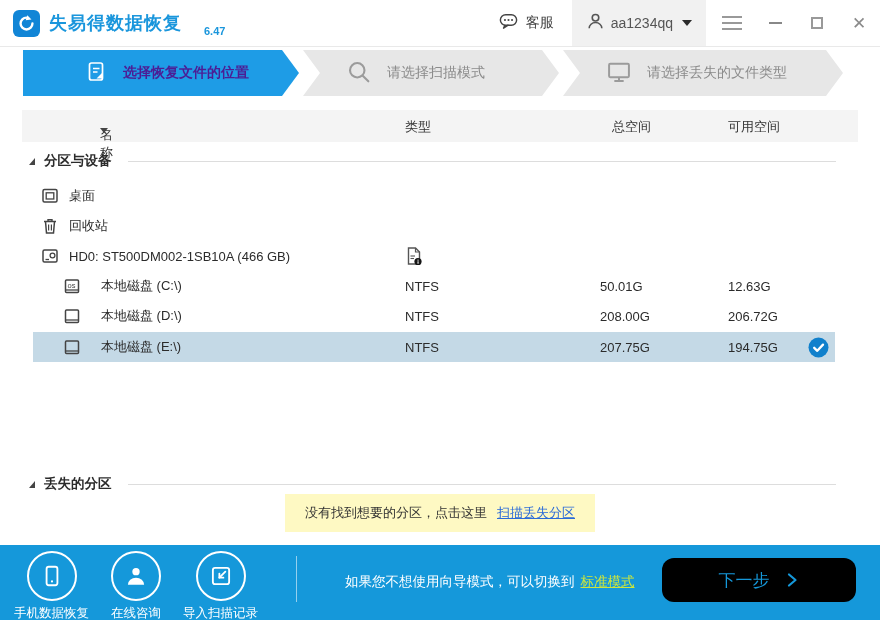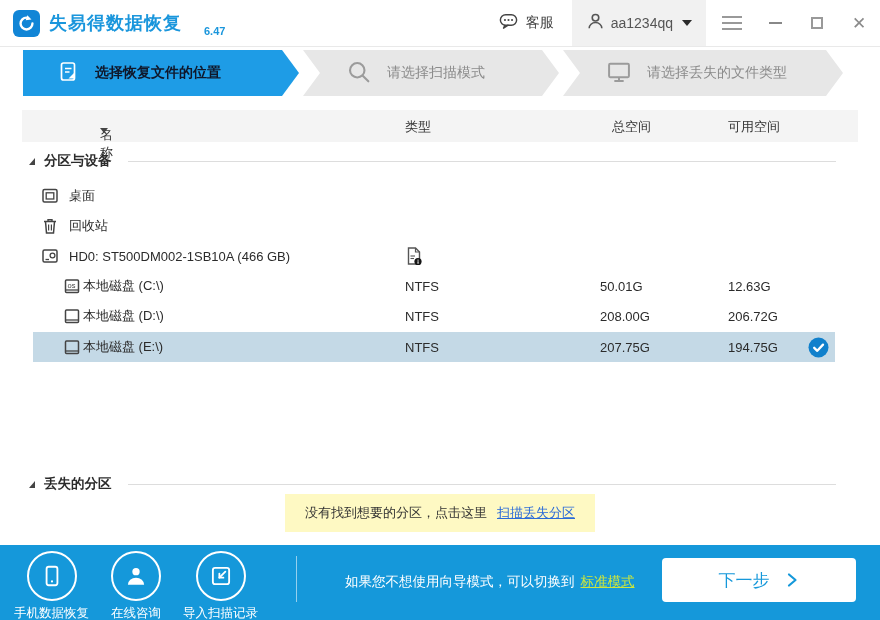--- a/index.html
+++ b/index.html
@@ -24,23 +24,23 @@
   .burger i { display:block; width:20px; height:2px; background:#999; }
   .win-btn { width:42px; height:100%; display:flex; align-items:center; justify-content:center; cursor:pointer; }
   .btn-min i { display:block; width:13px; height:2px; background:#888; }
   .btn-max i { display:block; width:12px; height:12px; border:2px solid #999; }
   .btn-close { color:#8b8b8b; font-size:17px; font-weight:bold; }
 
   
   .stepbar { position:absolute; top:50px; left:0; right:0; height:46px; }
   .step { position:absolute; top:0; height:46px; display:flex; align-items:center; color:#8b8b8b; font-size:14px; }
   .step .lbl { margin-left:14px; }
-  .step1 { left:23px; width:276px; background:#1e9ce6; color:#0f172a;
+  .step1 { left:23px; width:276px; background:#1e9ce6; color:#4c1d95;
            clip-path:polygon(0 0, calc(100% - 17px) 0, 100% 50%, calc(100% - 17px) 100%, 0 100%);
-           padding-left:34px; font-weight:bold; }
+           padding-left:62px; font-weight:bold; }
   .step2 { left:303px; width:256px; background:#e7e7e7;
            clip-path:polygon(0 0, calc(100% - 17px) 0, 100% 50%, calc(100% - 17px) 100%, 0 100%, 17px 50%);
            padding-left:42px; }
   .step3 { left:563px; width:280px; background:#e7e7e7;
            clip-path:polygon(0 0, calc(100% - 17px) 0, 100% 50%, calc(100% - 17px) 100%, 0 100%, 17px 50%);
            padding-left:42px; }
 
   
   .table-header { position:absolute; top:110px; left:22px; right:22px; height:32px; background:#f4f4f4;
                   color:#333; font-size:13px; }
@@ -55,21 +55,21 @@
   .group-header { position:absolute; left:22px; right:22px; height:28px; display:flex; align-items:center;
                   color:#2b2b2b; font-size:13.5px; font-weight:bold; }
   .tri-expanded { width:0; height:0; border-left:6px solid transparent; border-bottom:7px solid #444; margin:0 9px 0 7px; }
   .group-rule { flex:1; height:1px; background:#ddd; margin-left:16px; margin-right:22px; }
   .gh-devices { top:147px; }
   .gh-lost { top:470px; }
 
   .row { position:absolute; left:22px; right:22px; height:30px; font-size:13px; color:#2b2b2b; }
   .row .cell { position:absolute; top:0; height:30px; display:flex; align-items:center; }
   .row .c-name1 { left:18px; gap:9px; }   
-  .row .c-name2 { left:40px; gap:1px; }   
+  .row .c-name2 { left:40px; gap:19px; }   
   .row .c-type  { left:383px; }
   .row .c-total { left:578px; }
   .row .c-free  { left:706px; }
   .row .c-check { left:786px; }
   .row-desktop { top:181px; }
   .row-recycle { top:211px; }
   .row-hdd     { top:241px; }
   .row-c       { top:271px; }
   .row-d       { top:301px; }
   .row-e       { top:332px; }
@@ -85,22 +85,22 @@
   
   .footer { position:absolute; left:0; right:0; top:545px; bottom:0; background:#1598da; }
   .actions { position:absolute; left:14px; top:6px; display:flex; gap:22px; }
   .action { display:flex; flex-direction:column; align-items:center; cursor:pointer; }
   .action .circle { width:50px; height:50px; border:2px solid #fff; border-radius:50%;
                     display:flex; align-items:center; justify-content:center; }
   .action .alabel { color:#fff; font-size:12.5px; margin-top:4px; white-space:nowrap; }
   .v-divider { position:absolute; left:296px; top:11px; width:1px; height:46px; background:rgba(255,255,255,.55); }
   .mode-hint { position:absolute; left:345px; top:28px; color:#fff; font-size:13.5px; }
   .mode-link { color:#cde63c; text-decoration:underline; cursor:pointer; margin-left:6px; }
-  .next-btn { position:absolute; left:662px; top:13px; width:194px; height:44px; background:#ffffff; border:none;
-              border-radius:4px; color:#1598da; font-size:17px; font-family:inherit;
+  .next-btn { position:absolute; left:662px; top:13px; width:194px; height:44px; background:#000000; border:none;
+              border-radius:12px; color:#1598da; font-size:17px; font-family:inherit;
               display:flex; align-items:center; justify-content:center; gap:14px; cursor:pointer; }
 </style>
 </head>
 <body>
 
 <div class="window">
 
   <div class="titlebar">
     <div class="logo">
       <svg width="19" height="19" viewBox="0 0 24 24">

